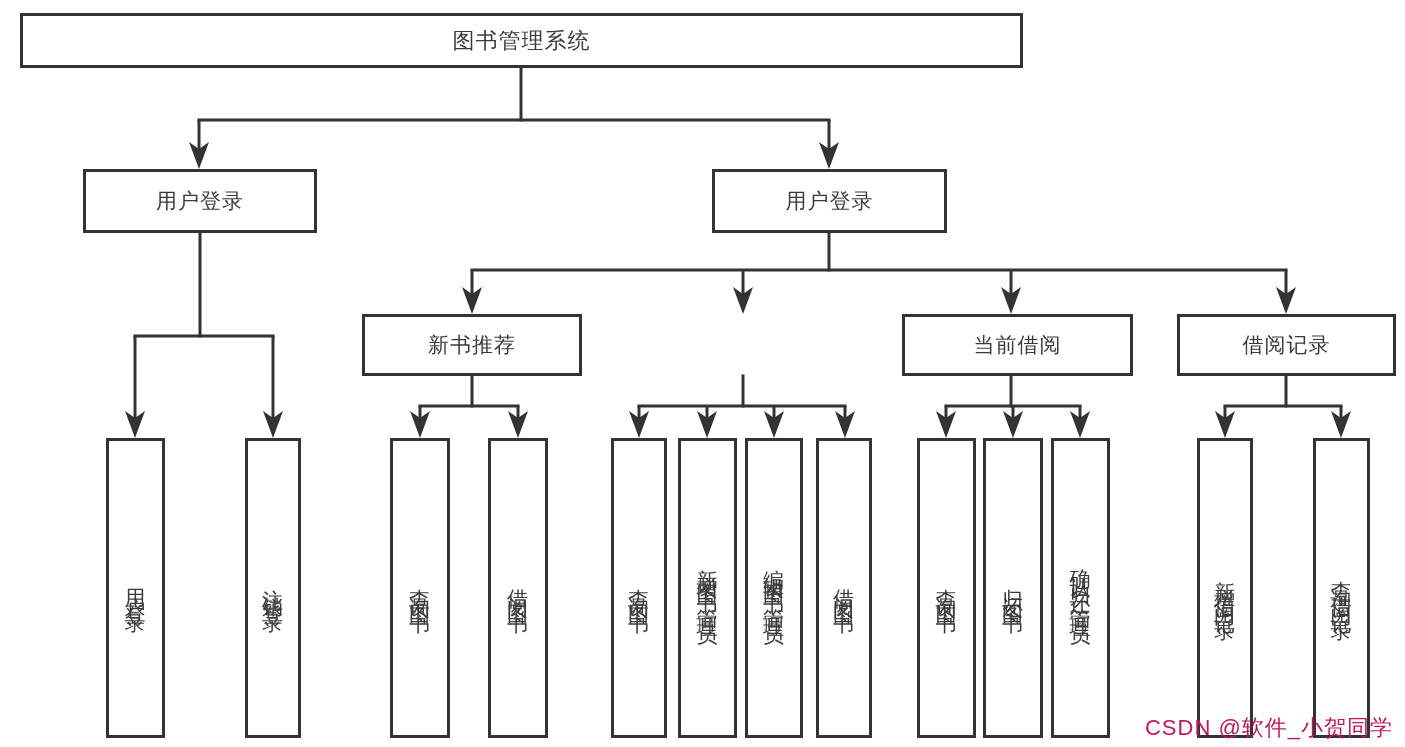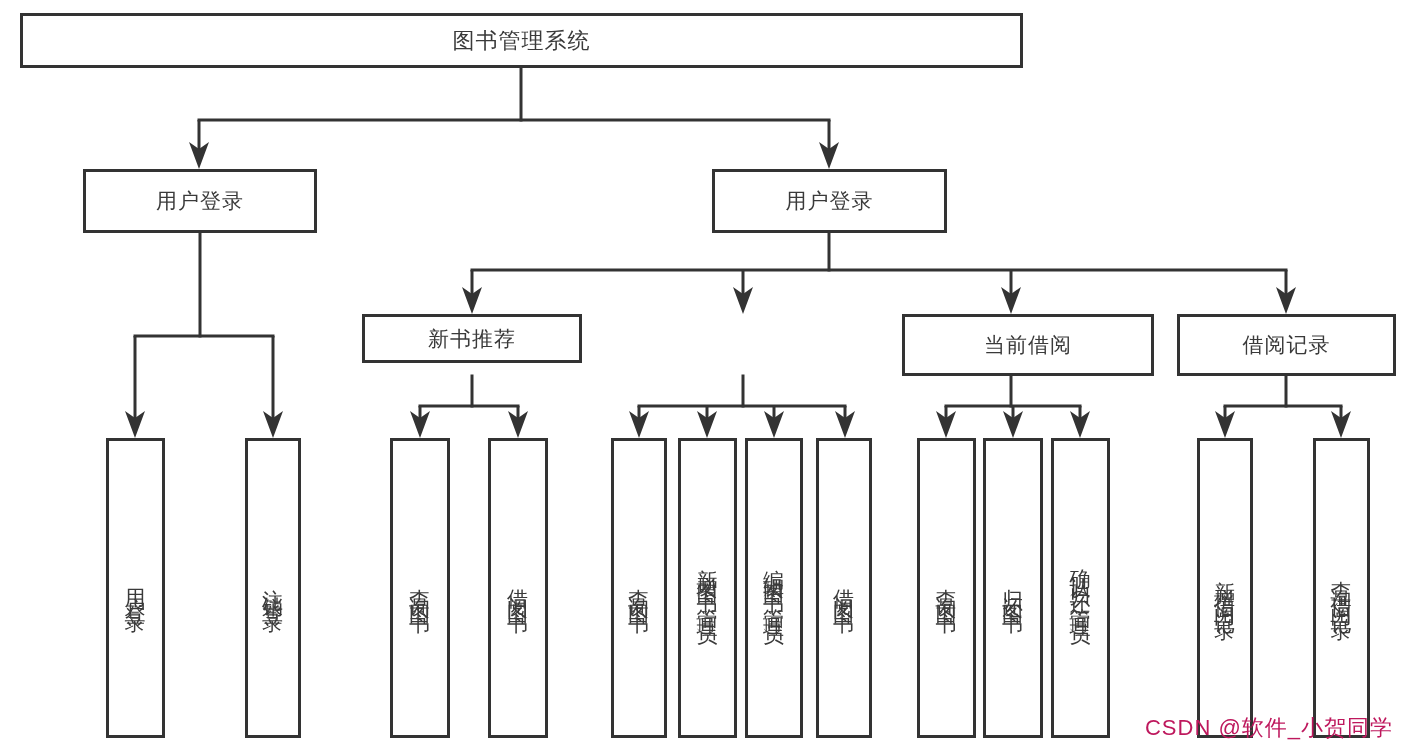--- a/index.html
+++ b/index.html
@@ -123,22 +123,22 @@
       <path d="M 1225 438 L 1215 411 L 1225 418 L 1235 411 Z" fill="#333333"></path>
       <line x1="1341" y1="406" x2="1341" y2="422" stroke="#333333" stroke-width="3"></line>
       <path d="M 1341 438 L 1331 411 L 1341 418 L 1351 411 Z" fill="#333333"></path>
     </svg>
 
   <div class="node root" style="left:20px; top:13px; width:1003px; height:55px;">图书管理系统</div>
 
   <div class="node" style="left:83px; top:169px; width:234px; height:64px;">用户登录</div>
   <div class="node" style="left:712px; top:169px; width:235px; height:64px;">用户登录</div>
 
-  <div class="node" style="left:362px; top:314px; width:220px; height:49px;">新书推荐</div>
-  <div class="node" style="left:902px; top:314px; width:252px; height:62px;text-align:center;">当前借阅</div>
+  <div class="node" style="left:362px; top:314px; width:220px; height:62px;">新书推荐</div>
+  <div class="node" style="left:902px; top:314px; width:231px; height:62px;text-align:center;">当前借阅</div>
   <div class="node" style="left:1177px; top:314px; width:219px; height:62px;">借阅记录</div>
 
   <div class="leaf" style="left:106px; width:59px;">
     <span>用户登录</span>
   </div>
   <div class="leaf" style="left:245px; width:56px;">
     <span>注销登录</span>
   </div>
 
   <div class="leaf" style="left:390px; width:60px;">

